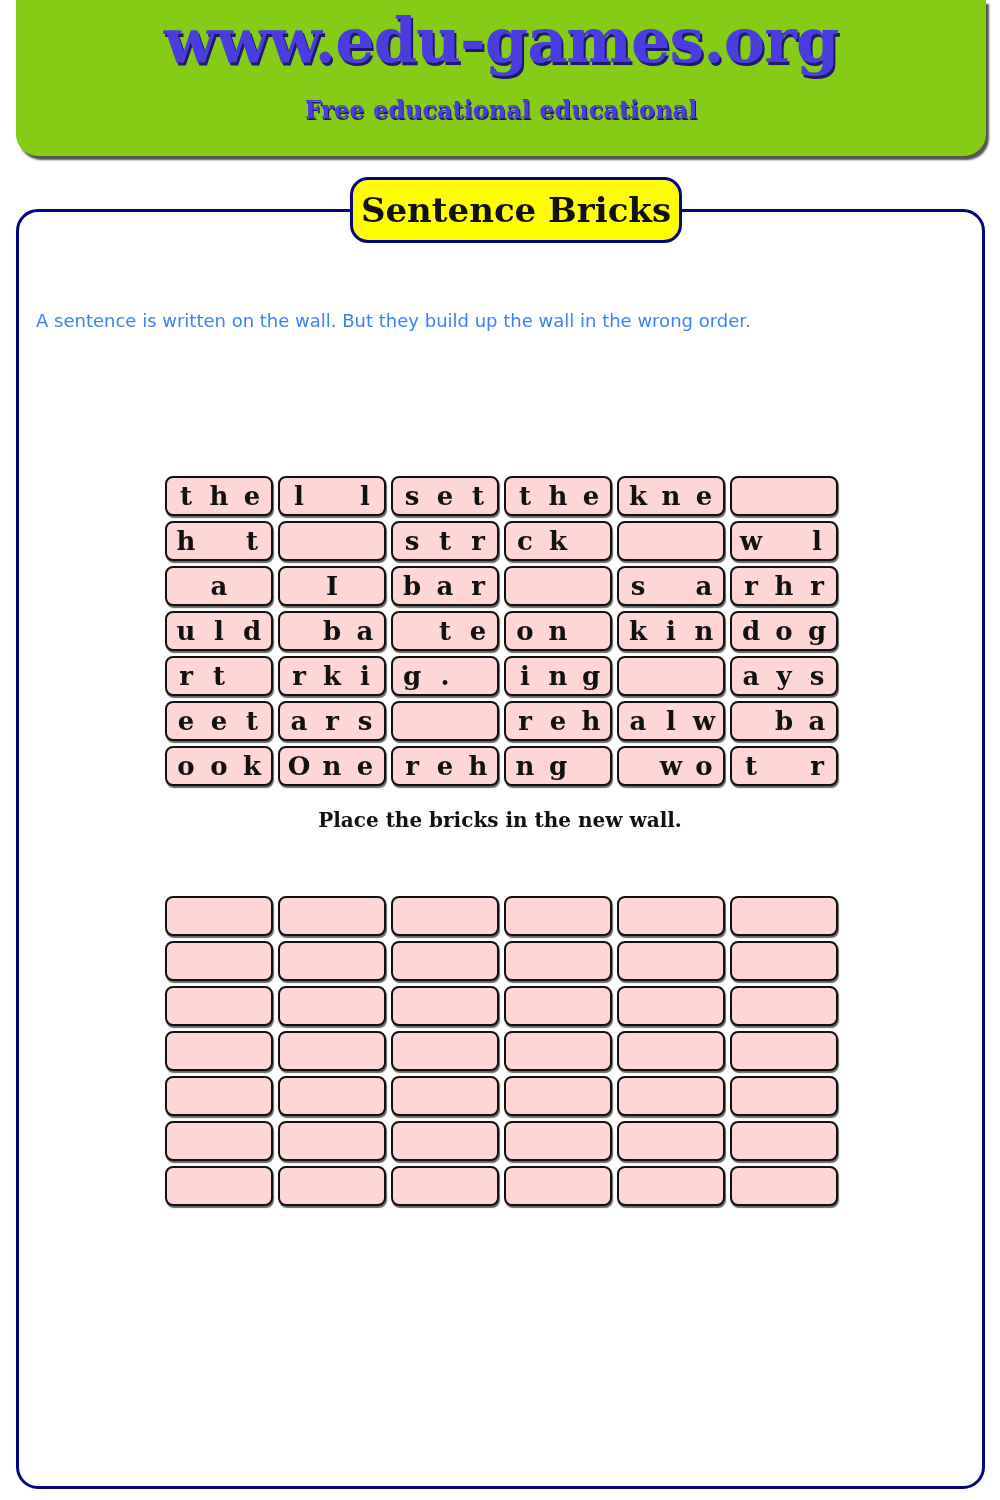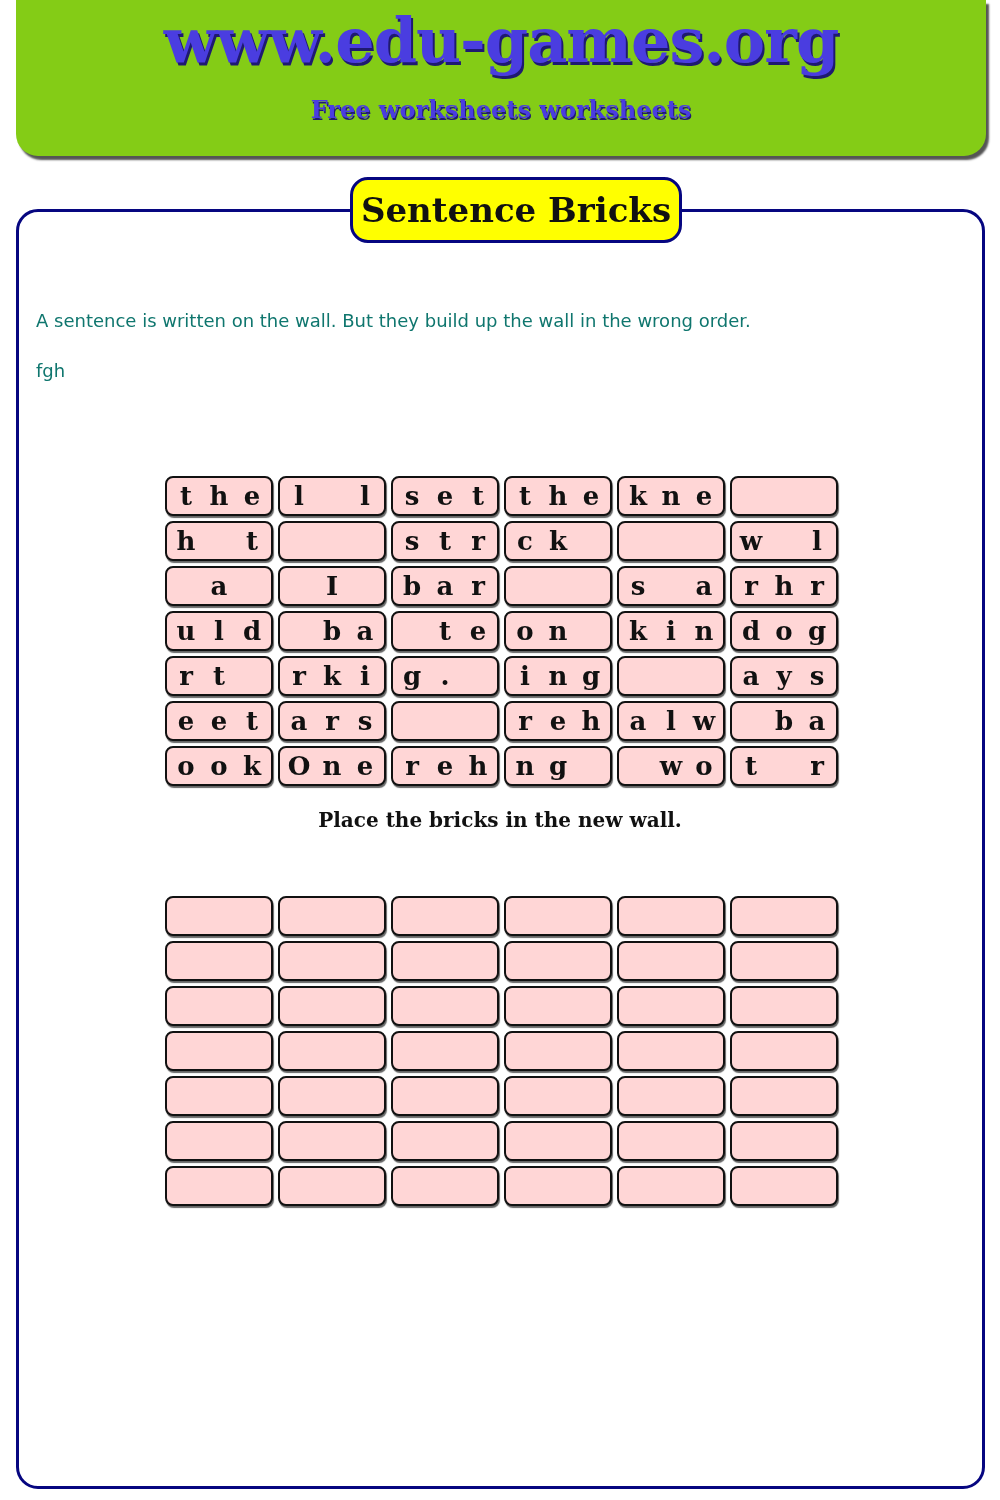--- a/index.html
+++ b/index.html
@@ -29,21 +29,21 @@
       position: absolute; left: 334px; top: 177px; width: 326px; height: 60px;
       background: #ffff00; border: 3px solid #060680; border-radius: 18px;
       display: flex; align-items: center; justify-content: center;
       font-family: "DejaVu Serif", serif; font-weight: bold; font-size: 34px; color: #111;
       z-index: 2;
       margin-left: 16px;
     }
 
     .instructions {
       position: absolute; left: 36px; top: 308px; width: 900px;
-      font-family: "DejaVu Sans", sans-serif; font-size: 18px; line-height: 25px; color: #0f766e;
+      font-family: "DejaVu Sans", sans-serif; font-size: 18px; line-height: 25px; color: #3b82f6;
     }
     .instructions p { margin: 0; }
     .instructions .gap { height: 25px; }
 
     .wall {
       position: absolute; left: 165px; width: 678px;
       display: grid; grid-template-columns: repeat(6, 108px); grid-auto-rows: 40px;
       column-gap: 5px; row-gap: 5px;
     }
     .wall.old { top: 476px; }
@@ -60,30 +60,29 @@
     .place-label {
       position: absolute; left: 0; right: 0; top: 808px; text-align: center;
       font-family: "DejaVu Serif", serif; font-weight: bold; font-size: 20px; color: #111;
     }
   </style>
 </head>
 <body>
 
 <div class="header">
   <div class="site-title">www.edu-games.org</div>
-  <div class="site-sub">Free worksheets worksheets</div>
+  <div class="site-sub">Free educational educational</div>
 </div>
 
 <div class="frame"></div>
 <div class="badge">Sentence Bricks</div>
 
 <div class="instructions">
   <p>A sentence is written on the wall. But they build up the wall in the wrong order.</p>
   <div class="gap"></div>
-  <p>fgh</p>
 </div>
 
 <div class="wall old" id="old-wall">
     <div class="brick"><span class="ch">t</span><span class="ch">h</span><span class="ch">e</span></div>
     <div class="brick"><span class="ch">l</span><span class="ch"> </span><span class="ch">l</span></div>
     <div class="brick"><span class="ch">s</span><span class="ch">e</span><span class="ch">t</span></div>
     <div class="brick"><span class="ch">t</span><span class="ch">h</span><span class="ch">e</span></div>
     <div class="brick"><span class="ch">k</span><span class="ch">n</span><span class="ch">e</span></div>
     <div class="brick"><span class="ch"> </span><span class="ch"> </span><span class="ch"> </span></div>
     <div class="brick"><span class="ch">h</span><span class="ch"> </span><span class="ch">t</span></div>

